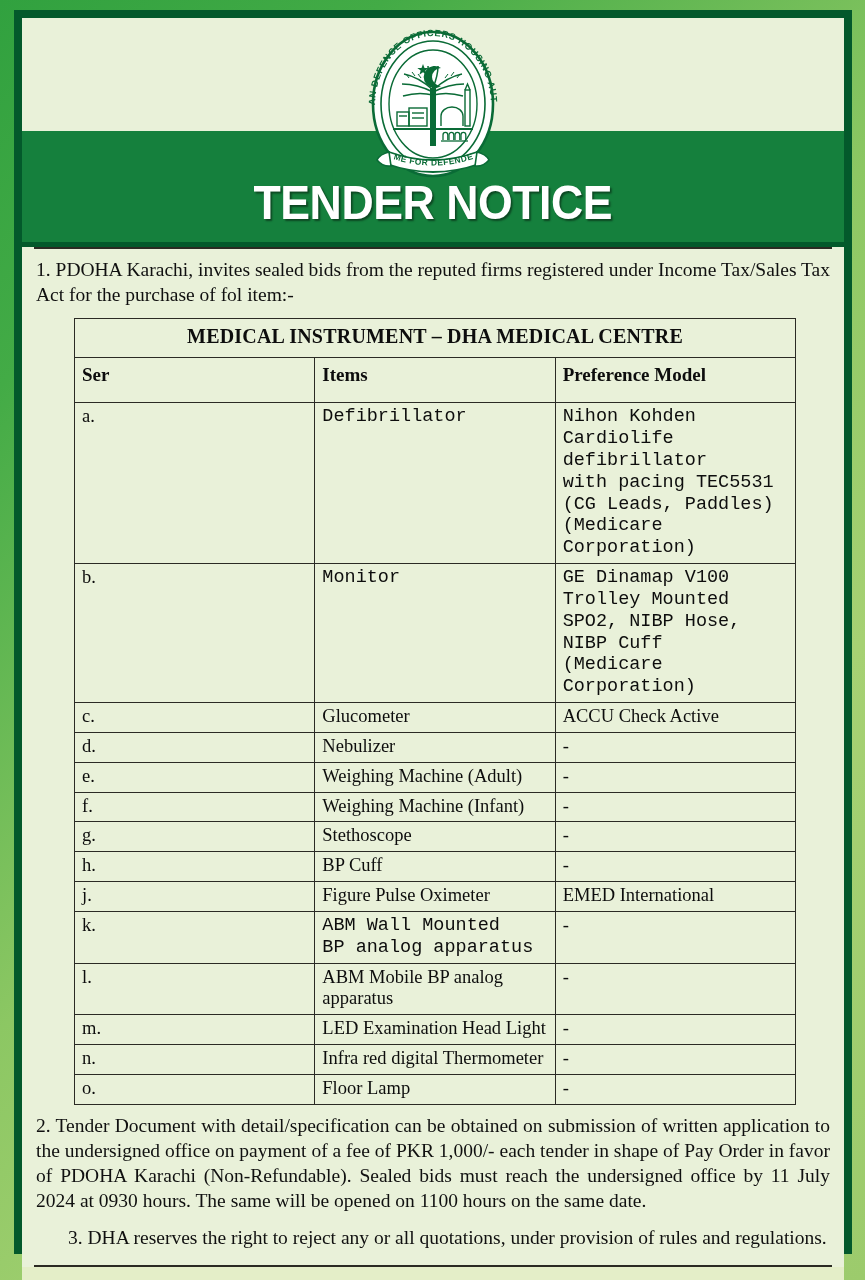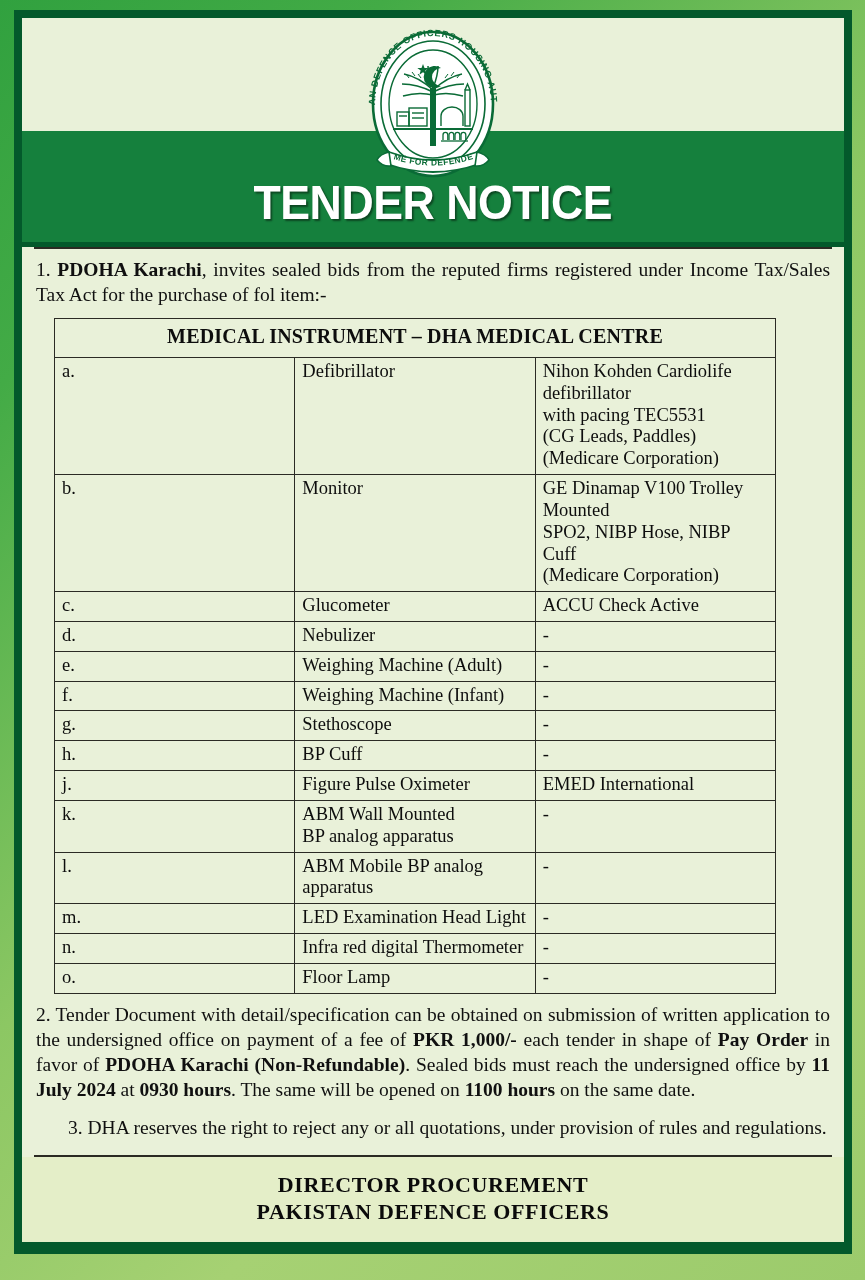--- a/index.html
+++ b/index.html
@@ -99,25 +99,25 @@
   }
   #para-1 { padding-top: 9px; }
   #para-2 { padding-top: 9px; }
   #para-3 { padding-top: 13px; margin-left: 32px; }
   #para-4 {
     padding-top: 13px;
     font-size: 18px;
     text-align: left;
     padding-left: 22px;
   }
-  .para b { font-weight: bold; }
+  .para b { font-weight: normal; }
 
   
   #items-table-wrap {
-    padding: 10px 12px 0 32px;
+    padding: 10px 12px 0 52px;
   }
   #items-table {
     width: 722px;
     border-collapse: collapse;
     table-layout: fixed;
     font-size: 18.5px;
     color: #0d0d0d;
   }
   #items-table td, #items-table th {
     border: 1.5px solid #2b2b25;
@@ -136,21 +136,21 @@
   }
   #items-table .hdr td {
     font-weight: bold;
     font-size: 19px;
     padding-top: 6px;
     padding-bottom: 16px;
   }
   .col-ser  { width: 66px; }
   .col-item { width: 348px; }
   .col-pref { width: 308px; }
-  .cell-line { display: block; }
+  .cell-line { display: block; font-family: Liberation Mono, monospace; }
   .tall td { padding-bottom: 9px; }
 
   
   #footer-rule {
     border-top: 2px solid #2a2a22;
     margin: 14px 12px 0 12px;
     height: 0;
   }
   #footer-panel {
     background: #e4eec8;
@@ -261,20 +261,25 @@
       <div id="top-rule"></div>
 
       <p class="para" id="para-1"><span>1.</span> <b>PDOHA Karachi</b><span>, invites sealed bids from the reputed firms registered under Income Tax/Sales Tax Act for the purchase of fol item:-</span></p>
 
       <div id="items-table-wrap">
         <table id="items-table">
           <tbody>
             <tr>
               <td class="tbl-title" colspan="3">MEDICAL INSTRUMENT – DHA MEDICAL CENTRE</td>
             </tr>
+            <tr class="hdr">
+              <td class="col-ser">Ser</td>
+              <td class="col-item">Items</td>
+              <td class="col-pref">Preference Model</td>
+            </tr>
             <tr class="tall">
               <td>a.</td>
               <td>
                   <span class="cell-line">Defibrillator</span>
                 </td>
               <td>
                 <span class="cell-line">Nihon Kohden Cardiolife defibrillator</span>
                 <span class="cell-line">with pacing TEC5531</span>
                 <span class="cell-line">(CG Leads, Paddles)</span>
                 <span class="cell-line">(Medicare Corporation)</span>

